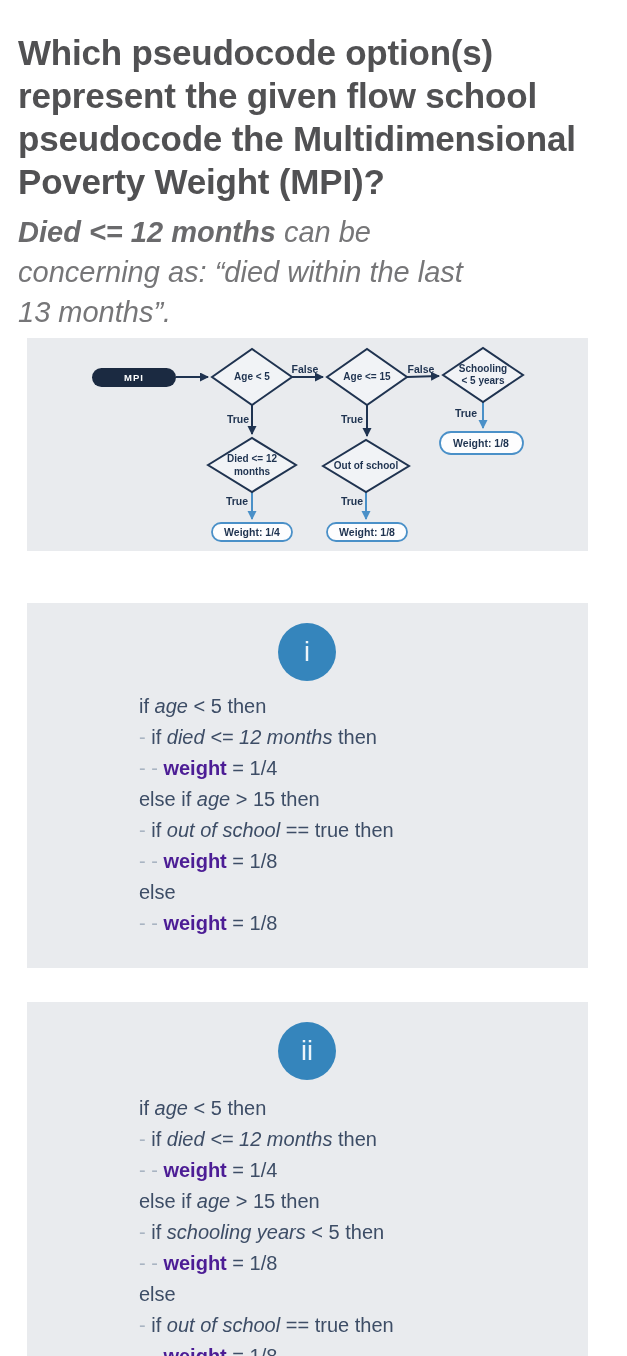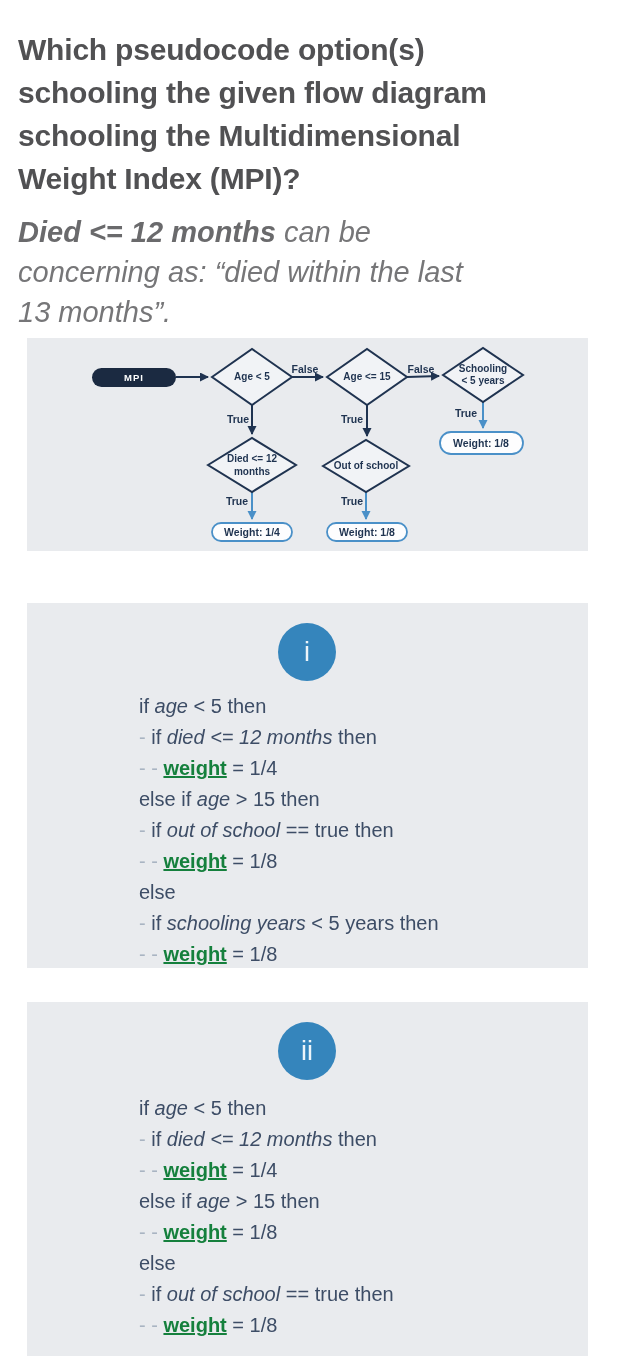--- a/index.html
+++ b/index.html
@@ -5,21 +5,21 @@
   html, body { margin: 0; padding: 0; }
   body {
     width: 627px; height: 1356px;
     background: #ffffff;
     font-family: "Liberation Sans", sans-serif;
     position: relative;
     overflow: hidden;
   }
   .question {
     position: absolute; left: 18px; top: 8px; width: 590px;
-    font-size: 30px; font-weight: 700; color: #515153;
+    font-size: 35px; font-weight: 700; color: #515153;
     line-height: 43px; letter-spacing: -0.2px;
   }
   .note {
     position: absolute; left: 18px; top: 212px; width: 590px;
     font-size: 29px; font-style: italic; color: #767678;
     line-height: 40px;
   }
   .note b { font-weight: 700; color: #6a6a6c; }
   .card {
     position: absolute; left: 27px; width: 561px;
@@ -35,44 +35,44 @@
     font-size: 27px; line-height: 58px; text-align: center;
   }
   .code {
     position: absolute; left: 112px;
     font-size: 20px; line-height: 31px; color: #3d4d66;
   }
   .opt1 .code { top: 88px; }
   .opt2 .code { top: 91px; }
   .code-line { white-space: pre; }
   .sg-var  { font-style: italic; text-align: right; }
-  .sg-bold { font-weight: 700; color: #15803d; text-decoration: underline; }
+  .sg-bold { font-weight: 700; color: #4c1d95; }
   .sg-dash { color: #a9b4c2; }
   svg text {
     font-family: "Liberation Sans", sans-serif;
     fill: #1f3350; text-anchor: middle;
   }
   .node-label  { font-size: 10px;   font-weight: 700; }
   .edge-label  { font-size: 10.5px; font-weight: 700; }
   .pill-label  { font-size: 10.5px; font-weight: 700; }
   .mpi-label   { font-size: 9.5px;  font-weight: 700; fill: #ffffff; letter-spacing: 1px; }
   .diamond { fill: #f1f3f6; stroke: #1f3350; stroke-width: 2; }
   .start-pill { fill: #1b2a41; }
   .wpill { fill: #fdfdfe; stroke: #4a90c8; stroke-width: 1.8; }
   .arrow-dark { stroke: #1f3350; stroke-width: 2; fill: none; }
   .arrow-blue { stroke: #4a90c8; stroke-width: 2; fill: none; }
 </style>
 </head>
 <body>
 
 <h1 class="question">
   <div>Which pseudocode option(s)</div>
-  <div>schooling the given flow diagram</div>
-  <div>schooling the Multidimensional</div>
-  <div>Weight Index (MPI)?</div>
+  <div>represent the given flow school</div>
+  <div>pseudocode the Multidimensional</div>
+  <div>Poverty Weight (MPI)?</div>
 </h1>
 
 <div class="note">
   <div><b>Died &lt;= 12 months</b><span> can be</span></div>
   <div>concerning as: “died within the last</div>
   <div>13 months”.</div>
 </div>
 
 <section class="card flow-card">
   <svg width="561" height="213" viewBox="0 0 561 213">
@@ -138,32 +138,32 @@
     <span>i</span>
   </div>
   <div class="code">
       <div class="code-line"><span class="sg-plain">if </span><span class="sg-var">age</span><span class="sg-plain"> &lt; 5 then</span></div>
       <div class="code-line"><span class="sg-dash">- </span><span class="sg-plain">if </span><span class="sg-var">died &lt;= 12 months</span><span class="sg-plain"> then</span></div>
       <div class="code-line"><span class="sg-dash">- - </span><span class="sg-bold">weight</span><span class="sg-plain"> = 1/4</span></div>
       <div class="code-line"><span class="sg-plain">else if </span><span class="sg-var">age</span><span class="sg-plain"> &gt; 15 then</span></div>
       <div class="code-line"><span class="sg-dash">- </span><span class="sg-plain">if </span><span class="sg-var">out of school</span><span class="sg-plain"> == true then</span></div>
       <div class="code-line"><span class="sg-dash">- - </span><span class="sg-bold">weight</span><span class="sg-plain"> = 1/8</span></div>
       <div class="code-line"><span class="sg-plain">else</span></div>
-      <div class="code-line"><span class="sg-dash">- </span><span class="sg-plain">if </span><span class="sg-var">schooling years</span><span class="sg-plain"> &lt; 5 years then</span></div>
       <div class="code-line"><span class="sg-dash">- - </span><span class="sg-bold">weight</span><span class="sg-plain"> = 1/8</span></div>
     </div>
 </section>
 
 <section class="card opt2">
   <div class="badge">
     <span>ii</span>
   </div>
   <div class="code">
       <div class="code-line"><span class="sg-plain">if </span><span class="sg-var">age</span><span class="sg-plain"> &lt; 5 then</span></div>
       <div class="code-line"><span class="sg-dash">- </span><span class="sg-plain">if </span><span class="sg-var">died &lt;= 12 months</span><span class="sg-plain"> then</span></div>
       <div class="code-line"><span class="sg-dash">- - </span><span class="sg-bold">weight</span><span class="sg-plain"> = 1/4</span></div>
       <div class="code-line"><span class="sg-plain">else if </span><span class="sg-var">age</span><span class="sg-plain"> &gt; 15 then</span></div>
+      <div class="code-line"><span class="sg-dash">- </span><span class="sg-plain">if </span><span class="sg-var">schooling years</span><span class="sg-plain"> &lt; 5 then</span></div>
       <div class="code-line"><span class="sg-dash">- - </span><span class="sg-bold">weight</span><span class="sg-plain"> = 1/8</span></div>
       <div class="code-line"><span class="sg-plain">else</span></div>
       <div class="code-line"><span class="sg-dash">- </span><span class="sg-plain">if </span><span class="sg-var">out of school</span><span class="sg-plain"> == true then</span></div>
       <div class="code-line"><span class="sg-dash">- - </span><span class="sg-bold">weight</span><span class="sg-plain"> = 1/8</span></div>
     </div>
 </section>
 
 </body></html>

